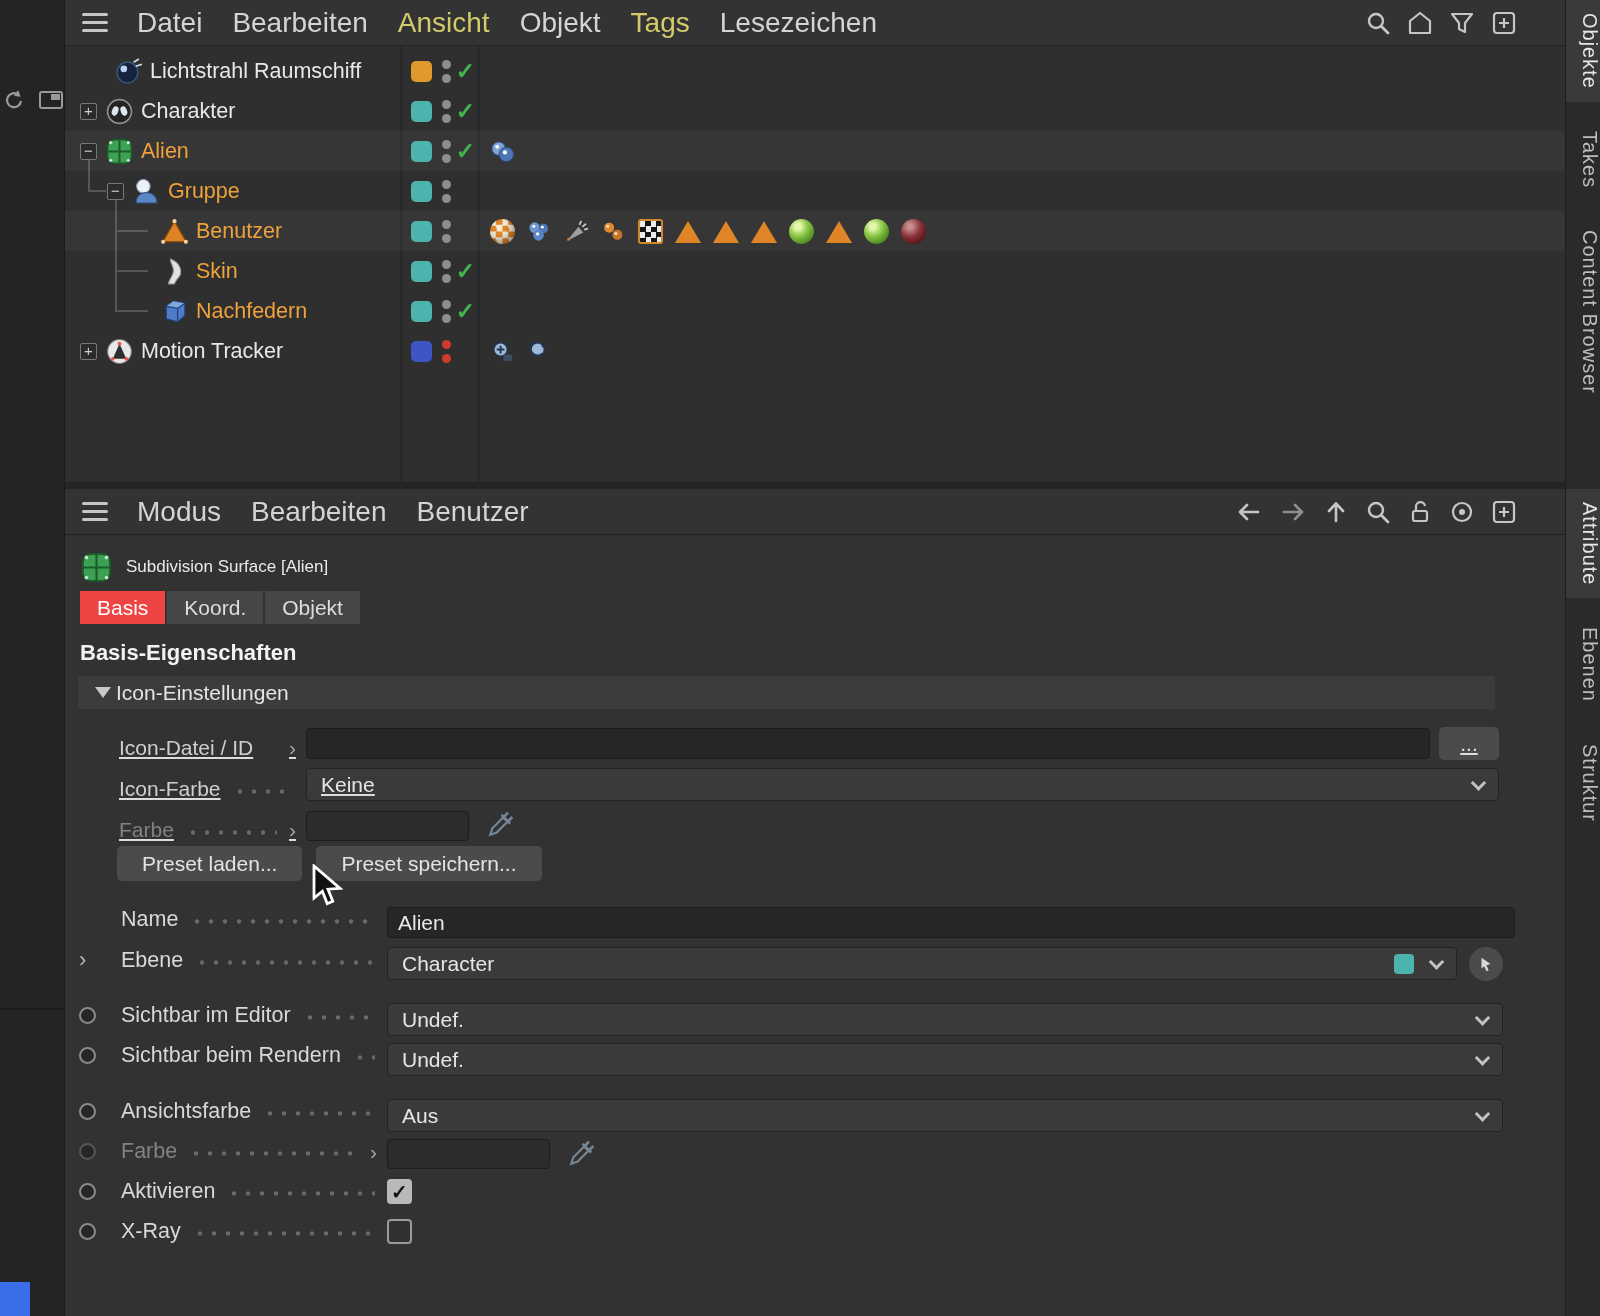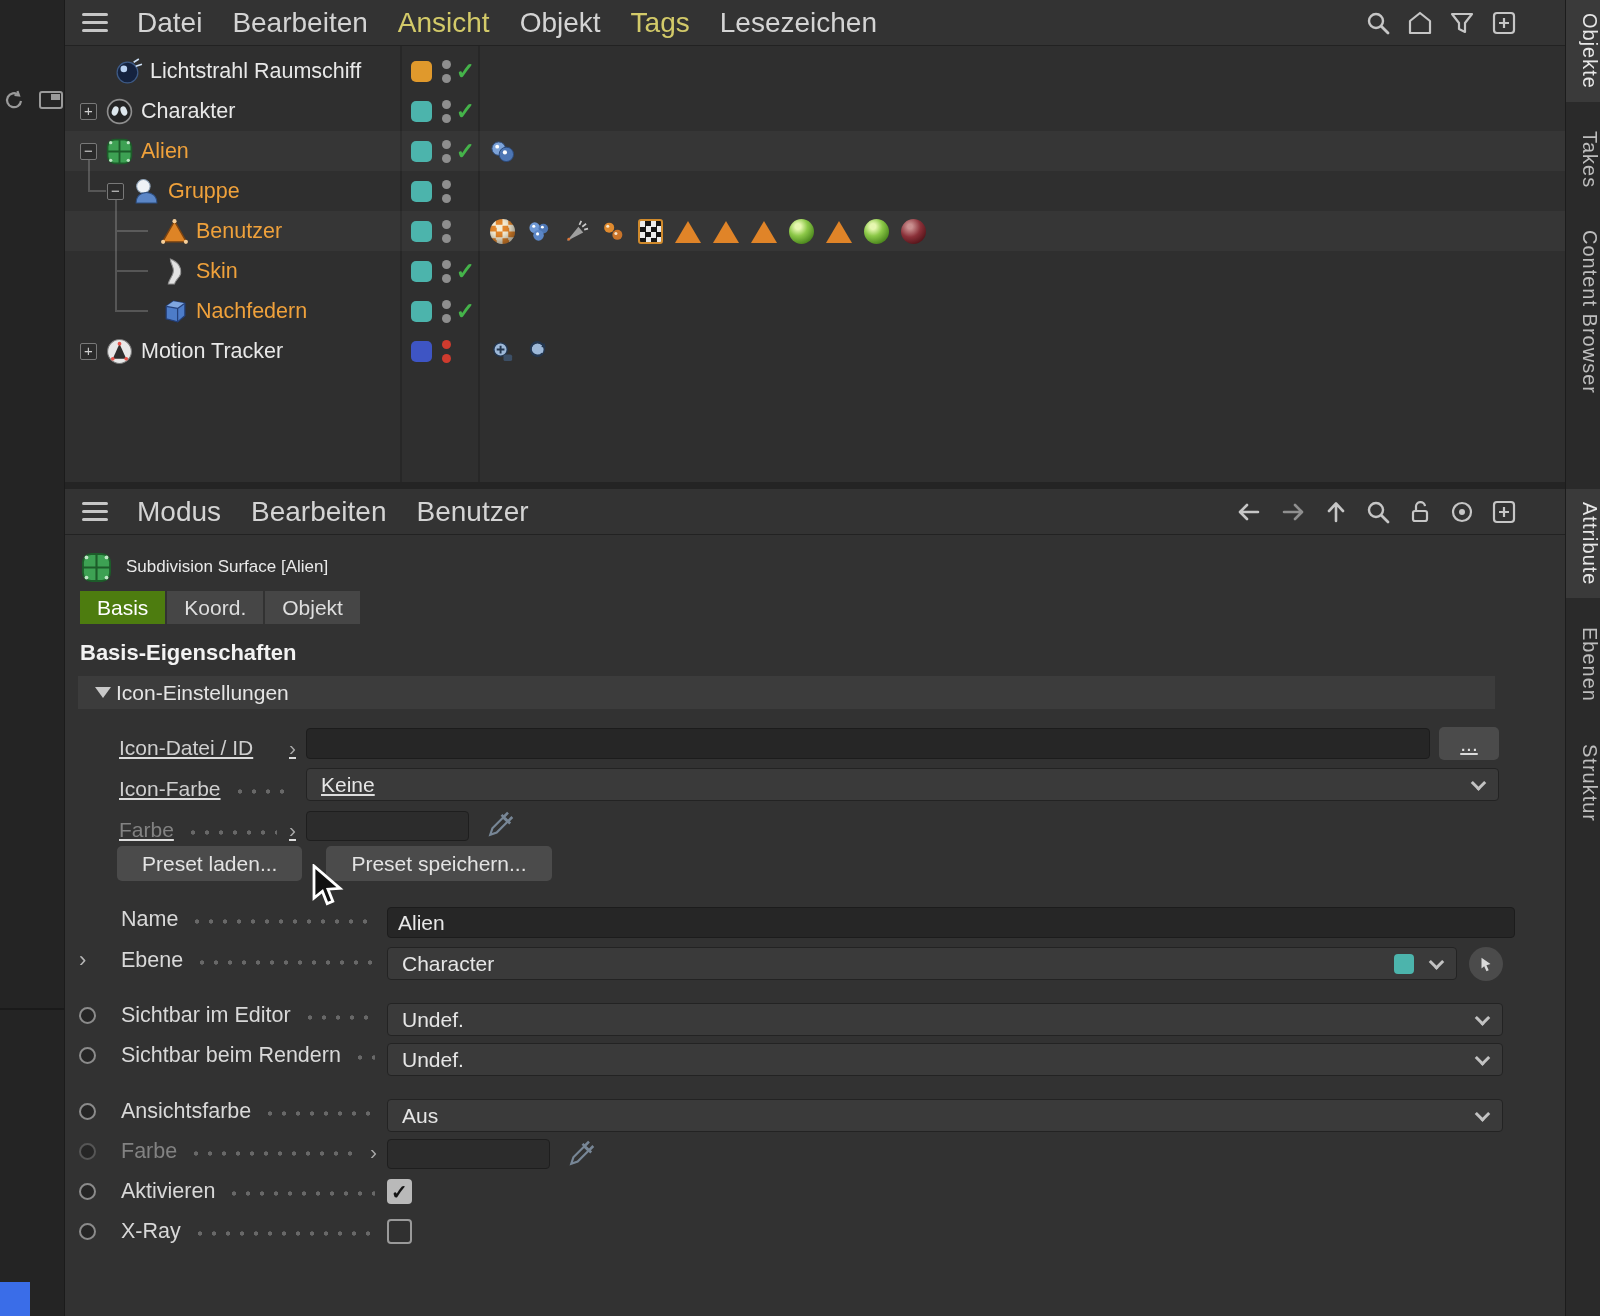--- a/index.html
+++ b/index.html
@@ -71,21 +71,21 @@
 
   
   .am { position:absolute; top:489px; left:0; width:1500px; height:827px; background:#323232; }
   .am-title { display:flex; align-items:center; gap:13px; height:44px; margin-top:10px; padding-left:15px; }
   .obj-icon-big { width:33px; height:33px; }
   .obj-icon-big svg { display:block; width:100%; height:100%; }
   .ttl { font-size:17px; color:#e9e9e9; }
 
   .am-tabs { display:flex; gap:2px; padding-left:15px; height:33px; margin-top:2px; }
   .am-tab { padding:0 17px; font-size:21px; color:#dedede; background:#464646; display:flex; align-items:center; cursor:pointer; }
-  .am-tab.active { background:#4d7c0f; color:#ffffff; }
+  .am-tab.active { background:#ef4444; color:#ffffff; }
 
   .section-title { font-size:22px; font-weight:bold; color:#f2f2f2; margin:16px 0 10px 15px; }
 
   .group-header { height:33px; margin:0 70px 10px 13px; background:#3c3c3c; display:flex; align-items:center;
     font-size:21px; color:#e4e4e4; padding-left:17px; gap:5px; }
   .tri-down { width:0; height:0; border-left:8px solid transparent; border-right:8px solid transparent; border-top:11px solid #c9c9c9; }
 
   .ie-row { display:flex; align-items:flex-end; height:41px; padding-left:54px; padding-right:66px;text-decoration:underline; }
   .ie-label { width:187px; flex-shrink:0; display:flex; align-items:center; font-size:21px; color:#cfcfcf; }
   .lab-arrow { margin-left:auto; margin-right:10px; color:#a8a8a8; font-size:21px; }
@@ -100,21 +100,21 @@
     font-size:21px; display:flex; align-items:center; justify-content:center; cursor:pointer; }
   .select { height:33px; background:#3a3a3a; border:1px solid #232323; border-radius:4px; display:flex;
     align-items:center; padding:0 44px 0 14px; font-size:21px; color:#e6e6e6; position:relative; cursor:pointer; }
   .chev { position:absolute; right:14px; top:50%; width:11px; height:11px;
     border-right:3px solid #c2c2c2; border-bottom:3px solid #c2c2c2; transform:translateY(-68%) rotate(45deg); }
   .sel-swatch { position:absolute; right:42px; top:50%; transform:translateY(-50%); width:20px; height:20px; border-radius:4px; }
   .color-box { width:163px; height:30px; background:#2c2c2c; border:1px solid #1e1e1e; border-radius:4px; flex-shrink:0; }
   .eyedrop { margin-left:18px; opacity:.75; }
   .dim { color:#828282 !important; }
 
-  .preset-row { display:flex; gap:24px; padding-left:52px; margin-top:4px; }
+  .preset-row { display:flex; gap:14px; padding-left:52px; margin-top:4px; }
   .btn { height:35px; background:#4b4b4b; border-radius:5px; color:#e3e3e3; font-size:21px;
     display:flex; align-items:center; justify-content:center; padding:0 25px; cursor:pointer; }
 
   .attr-row { display:flex; align-items:flex-start; height:40px; padding-left:14px; padding-right:62px; }
   .la { width:308px; flex-shrink:0; display:flex; align-items:center; }
   .slot { width:27px; flex-shrink:0; display:flex; align-items:center; }
   .kf { width:17px; height:17px; border-radius:50%; border:2.5px solid #8b8b8b; background:#262626; }
   .kf.dimk { border-color:#565656; }
   .arrow-r { color:#b5b5b5; font-size:22px; }
   .attr-label { font-size:21.5px; color:#d8d8d8; margin-left:15px; white-space:nowrap; }

